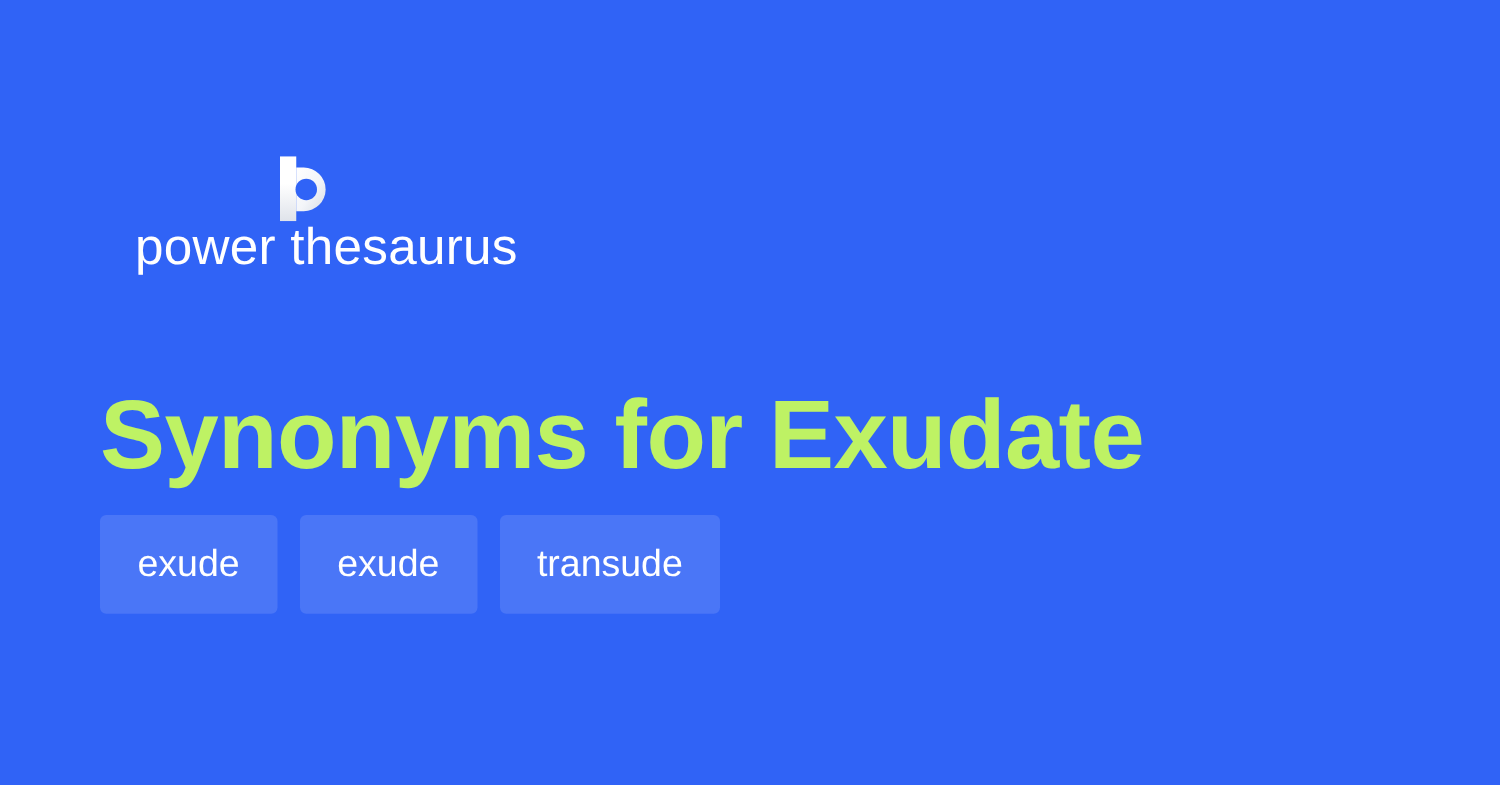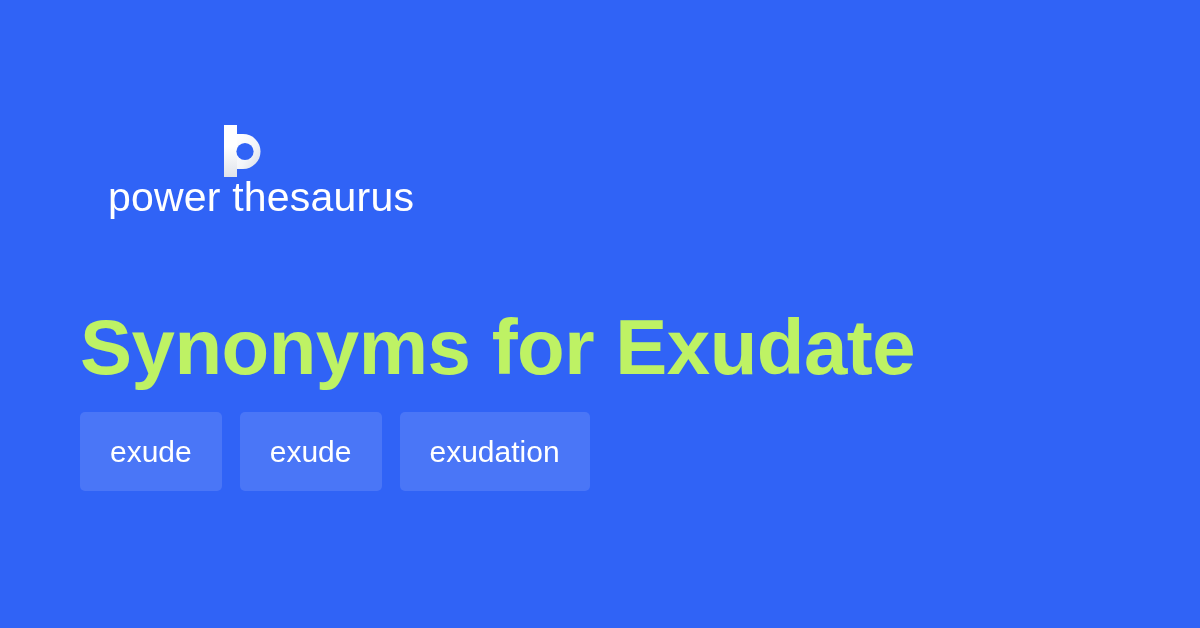--- a/index.html
+++ b/index.html
@@ -120,17 +120,17 @@
   <h1 class="headline">Synonyms for Exudate</h1>
 
   <div class="chip-row">
     <div class="chip">
       <span class="chip-label">exude</span>
     </div>
     <div class="chip">
       <span class="chip-label">exude</span>
     </div>
     <div class="chip">
-      <span class="chip-label">exudation</span>
+      <span class="chip-label">transude</span>
     </div>
   </div>
 
 </div>
 
 </body></html>

